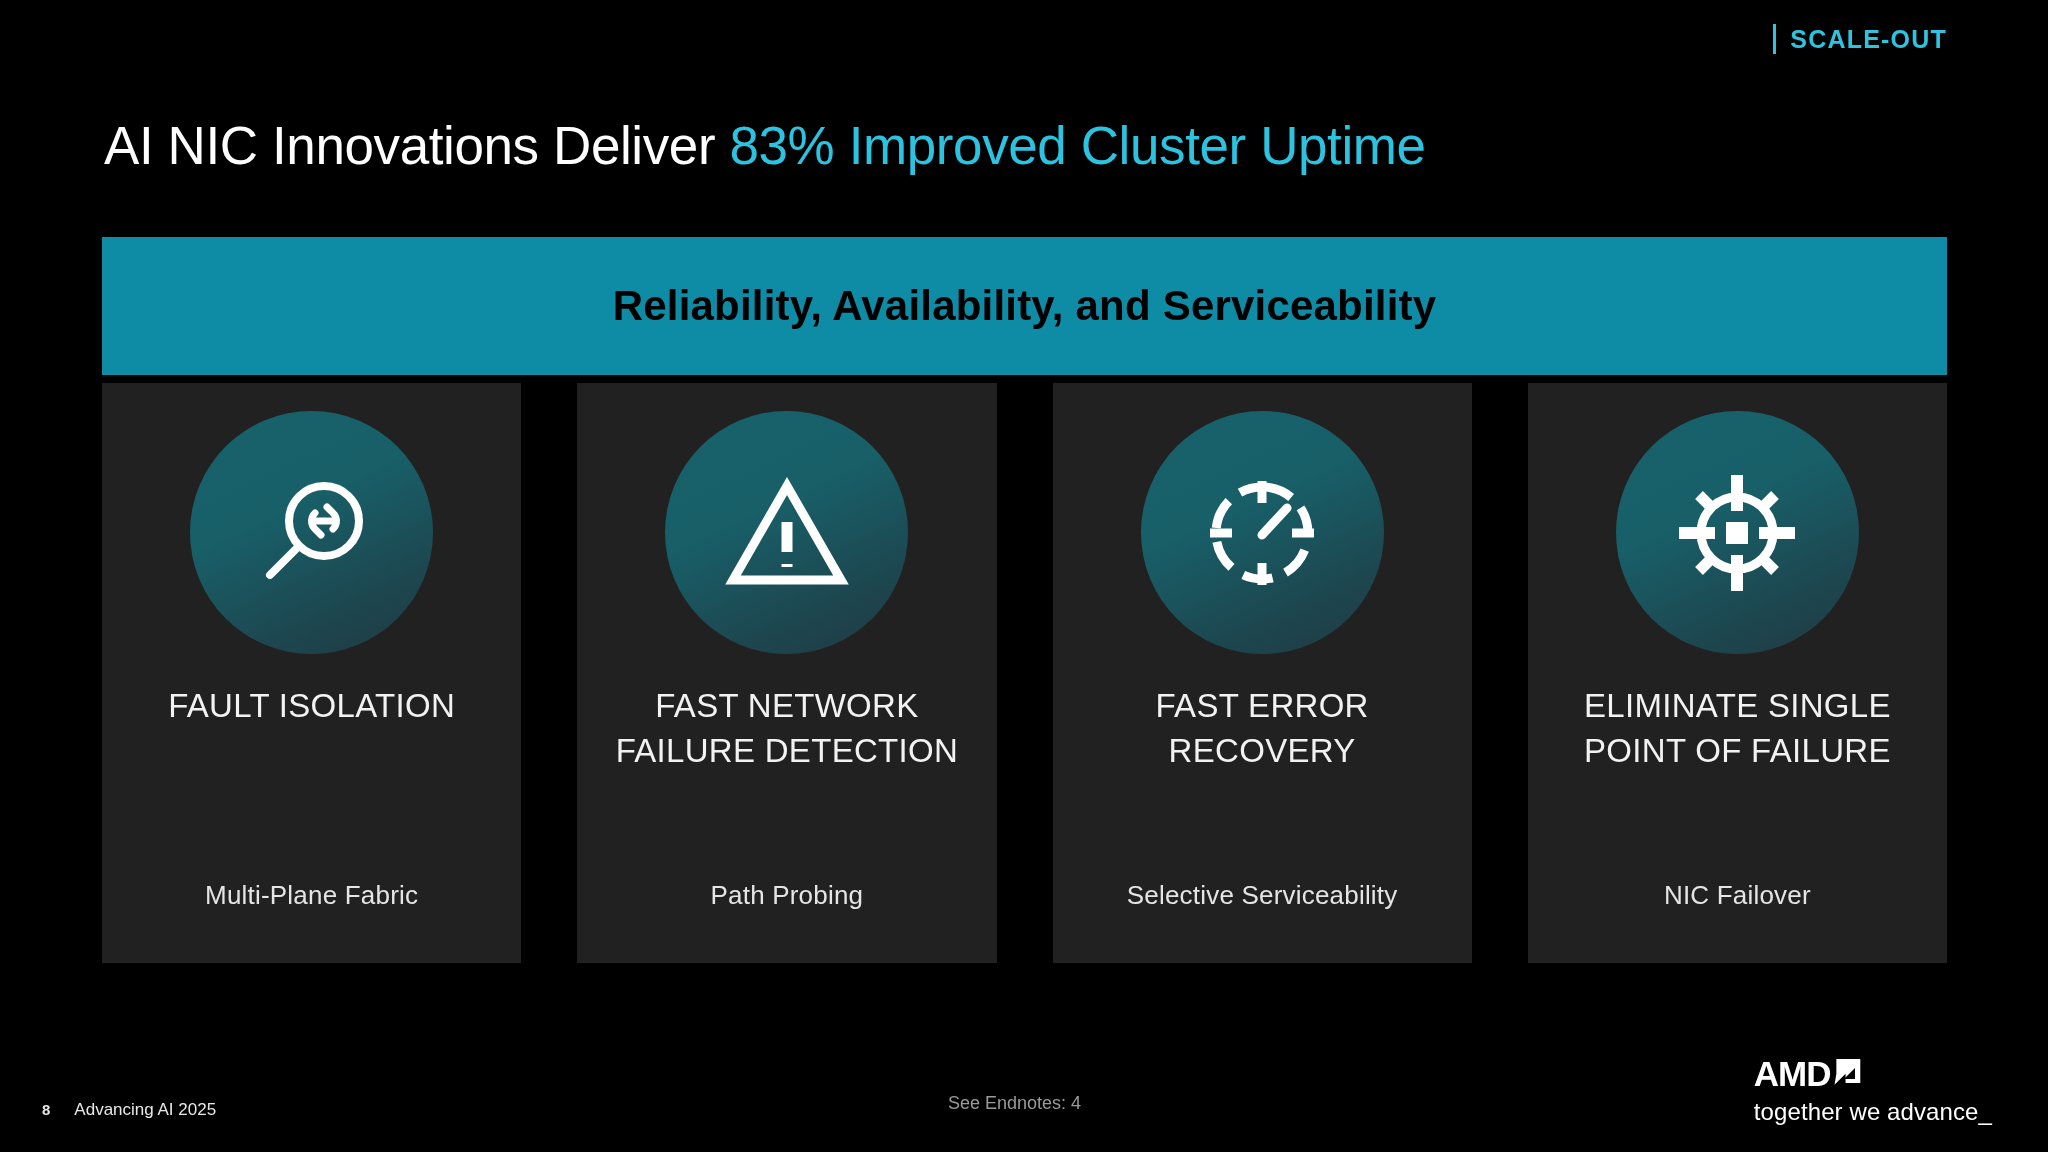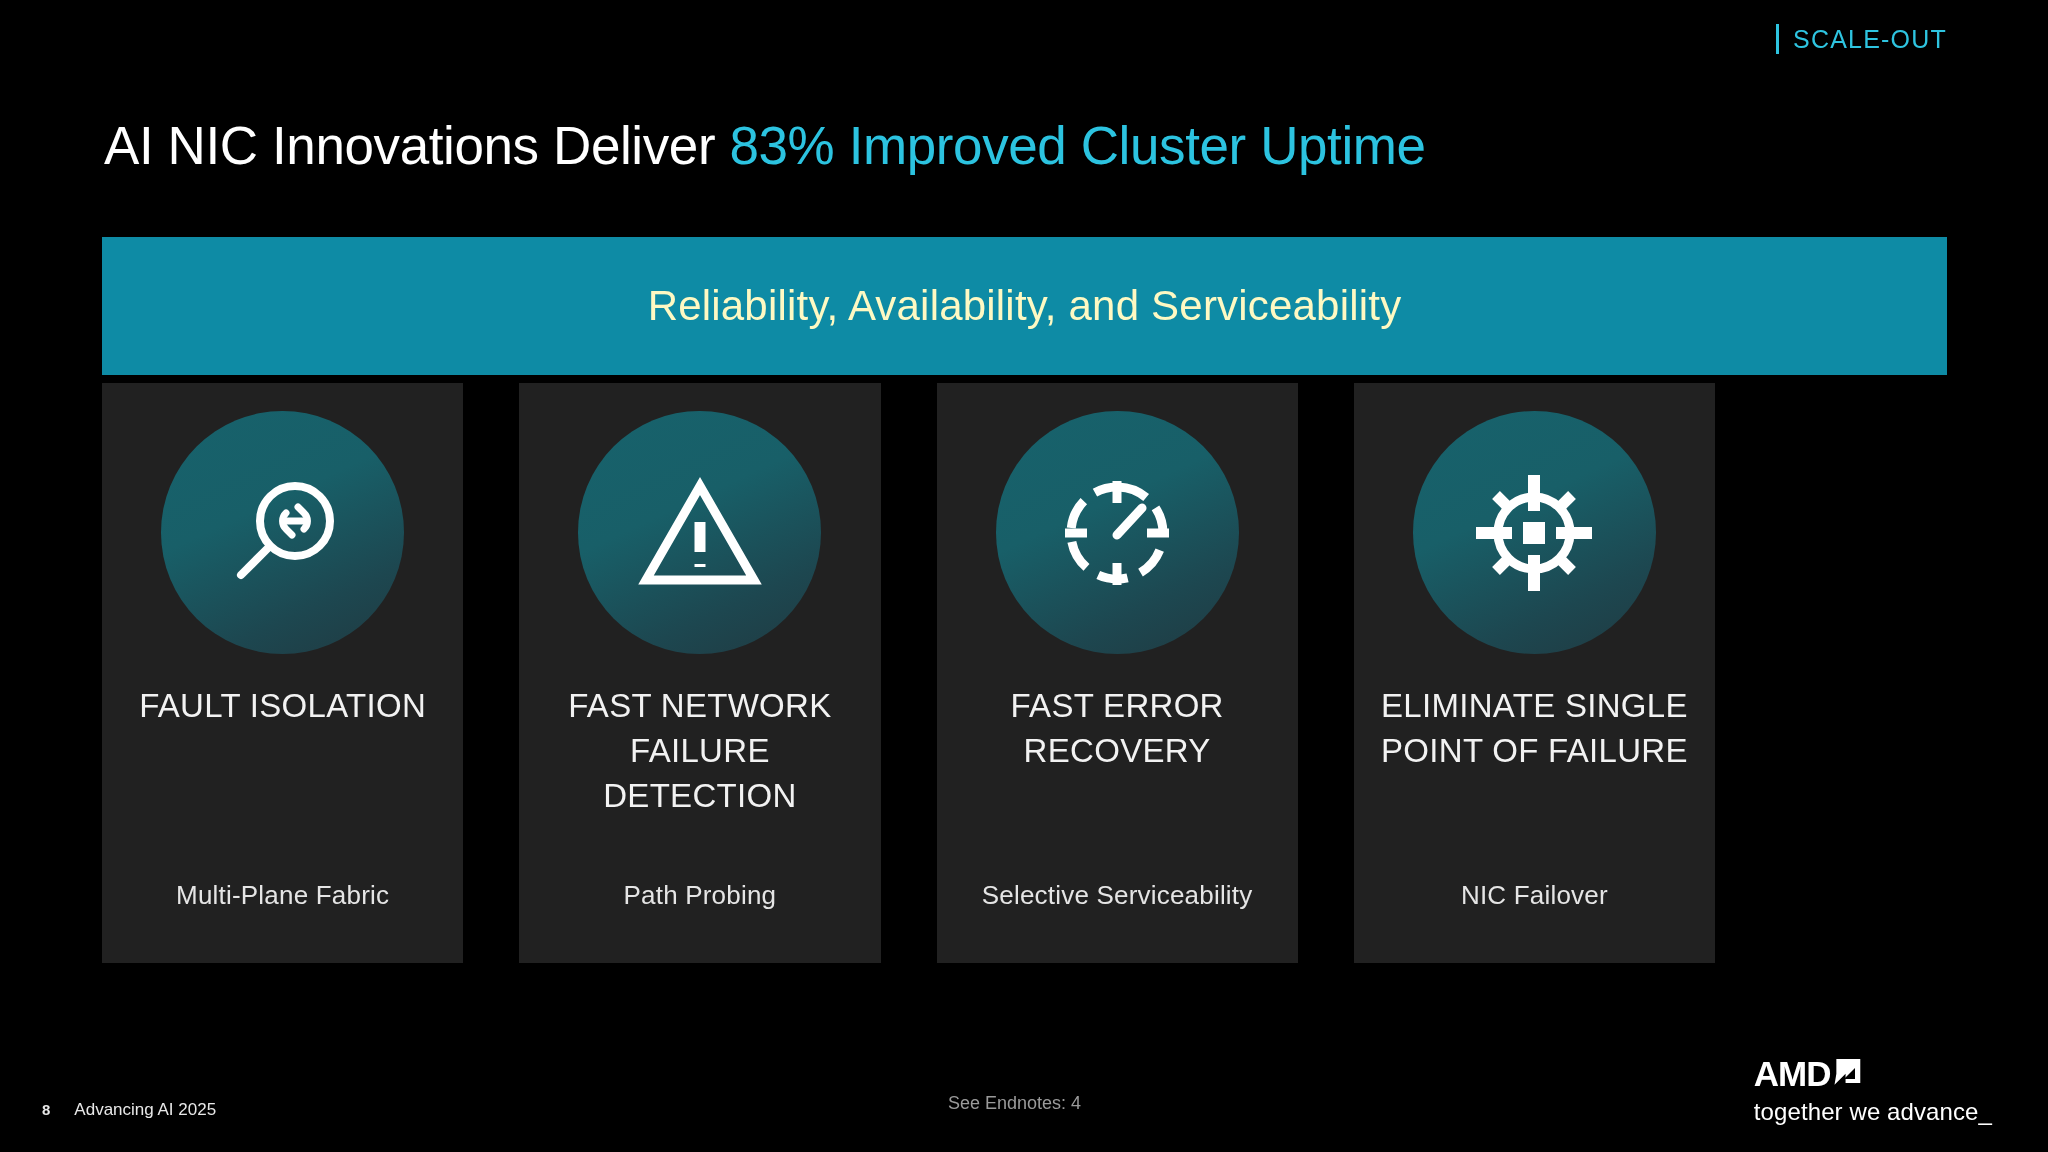--- a/index.html
+++ b/index.html
@@ -7,21 +7,21 @@
   body {
     width:2048px; height:1152px;
     font-family:"Liberation Sans", sans-serif;
     color:#fff; position:relative; overflow:hidden;
   }
 
   
   .eyebrow {
     position:absolute; top:24px; right:101px;
     display:flex; align-items:center; gap:14px;
-    font-size:25px; font-weight:400; letter-spacing:1.2px;
+    font-size:25px; font-weight:700; letter-spacing:1.2px;
     color:#2ec4e0;
   }
   .eyebrow .bar {
     display:inline-block; width:3px; height:30px; background:#2ec4e0;
   }
 
   
   .title {
     position:absolute; left:104px; top:115px;
     font-size:53px; font-weight:400; letter-spacing:-0.4px;
@@ -30,27 +30,27 @@
   .title .accent { color:#2cc3e0; }
 
   
   .banner {
     position:absolute; left:102px; top:237px;
     width:1845px; height:138px;
     background:#0e8ba5;
     display:flex; align-items:center; justify-content:center;
   }
   .banner-text {
-    font-size:42px; font-weight:400; color:#fef9c3; letter-spacing:0.2px;
+    font-size:42px; font-weight:700; color:#000000; letter-spacing:0.2px;
   }
 
   
   .cards {
     position:absolute; left:102px; top:383px;
-    width:1613px; height:580px;
+    width:1845px; height:580px;
     display:flex; gap:56px;
   }
   .card {
     flex:1 1 0; background:#212121;
     display:flex; flex-direction:column; align-items:center;
     padding-top:28px;
   }
 
   .icon-circle {
     width:243px; height:243px; border-radius:50%;

